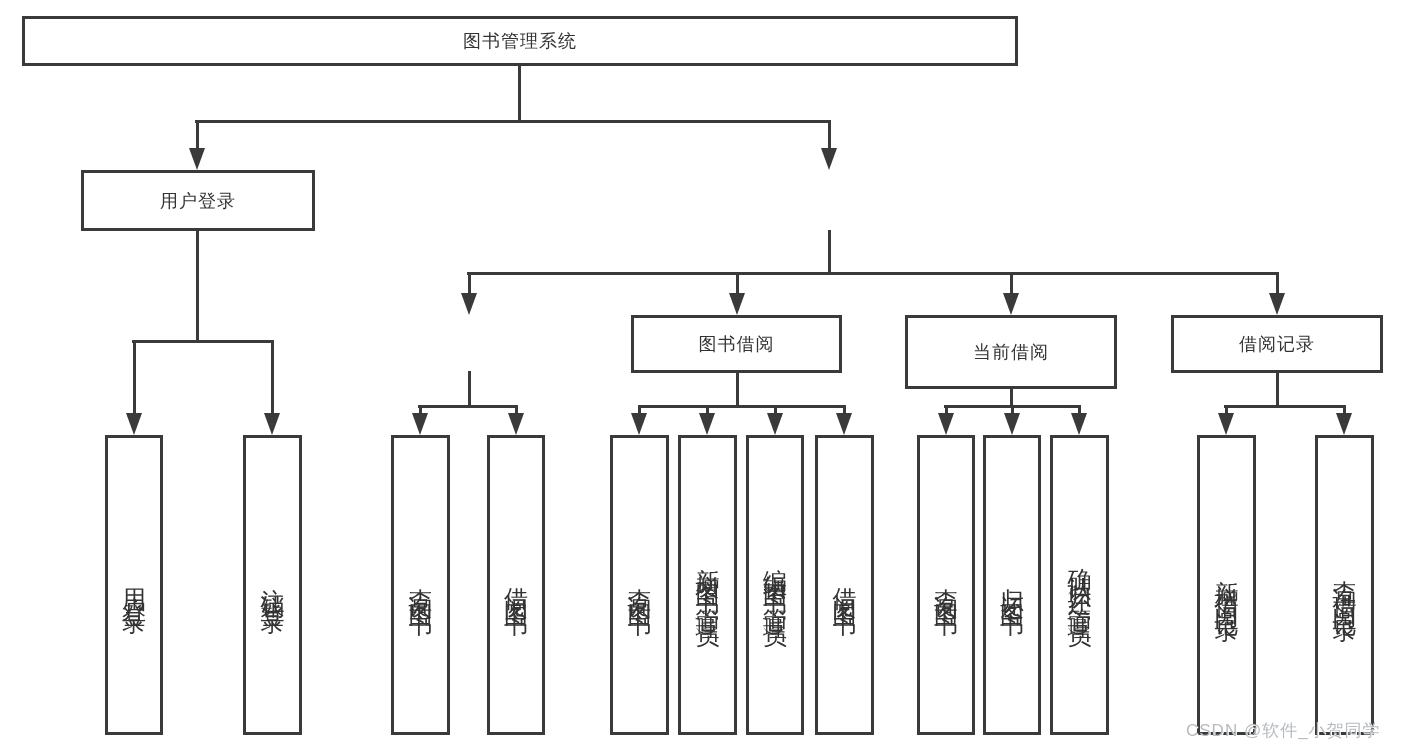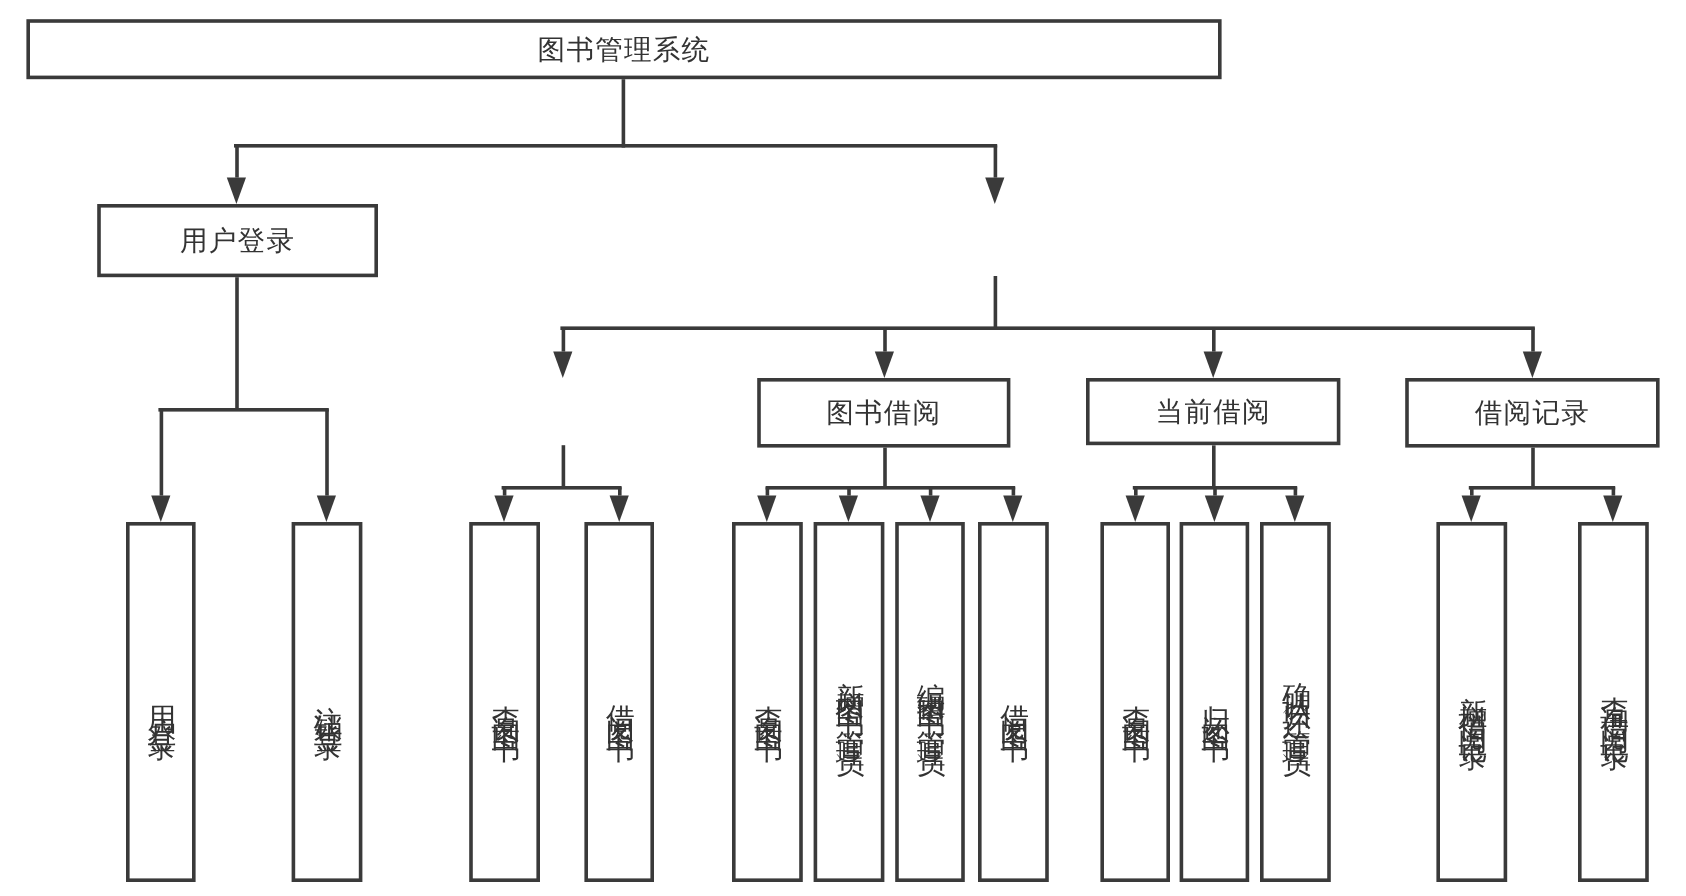--- a/index.html
+++ b/index.html
@@ -26,21 +26,21 @@
     box-sizing: border-box;
     border: 3px solid var(--line);
     background: var(--background);
     display: flex;
     align-items: center;
     justify-content: center;
     color: var(--text);
     z-index: 2;
   }
   .box.h span {
-    font-size: 23px;
+    font-size: 18px;
     letter-spacing: 1px;
     white-space: nowrap;
   }
   .box.v span {
     writing-mode: vertical-rl;
     font-size: 24px;
     letter-spacing: 8px;
     line-height: 1;
     white-space: nowrap;
   }
@@ -116,21 +116,21 @@
   <div class="vline" style="left:828px; top:230px; height:45px;"></div>
   <div class="hline" style="left:467px; top:272px; width:812px;"></div>
   <div class="drop" style="left:461px; top:273px; height:42px;"></div>
   <div class="drop" style="left:729px; top:273px; height:42px;"></div>
   <div class="drop" style="left:1003px; top:273px; height:42px;"></div>
   <div class="drop" style="left:1269px; top:273px; height:42px;"></div>
 
   <div class="box h" style="left:631px; top:315px; width:211px; height:58px;align-items:center;">
     <span>图书借阅</span>
   </div>
-  <div class="box h" style="left:905px; top:315px; width:212px; height:56px;">
+  <div class="box h" style="left:905px; top:315px; width:212px; height:74px;">
     <span>当前借阅</span>
   </div>
   <div class="box h" style="left:1171px; top:315px; width:212px; height:58px;">
     <span>借阅记录</span>
   </div>
 
   <div class="vline" style="left:468px; top:371px; height:36px;"></div>
   <div class="hline" style="left:418px; top:405px; width:100px;"></div>
   <div class="drop" style="left:412px; top:406px; height:29px;"></div>
   <div class="drop" style="left:508px; top:406px; height:29px;"></div>
@@ -190,14 +190,15 @@
     <span>确认归还（管理员）</span>
   </div>
 
   <div class="box v" style="left:1197px; top:435px; width:59px; height:300px;">
     <span>新增借阅记录</span>
   </div>
   <div class="box v" style="left:1315px; top:435px; width:59px; height:300px;">
     <span>查询借阅记录</span>
   </div>
 
+  <div class="watermark">CSDN @软件_小贺同学</div>
 
 </div>
 
 </body></html>

